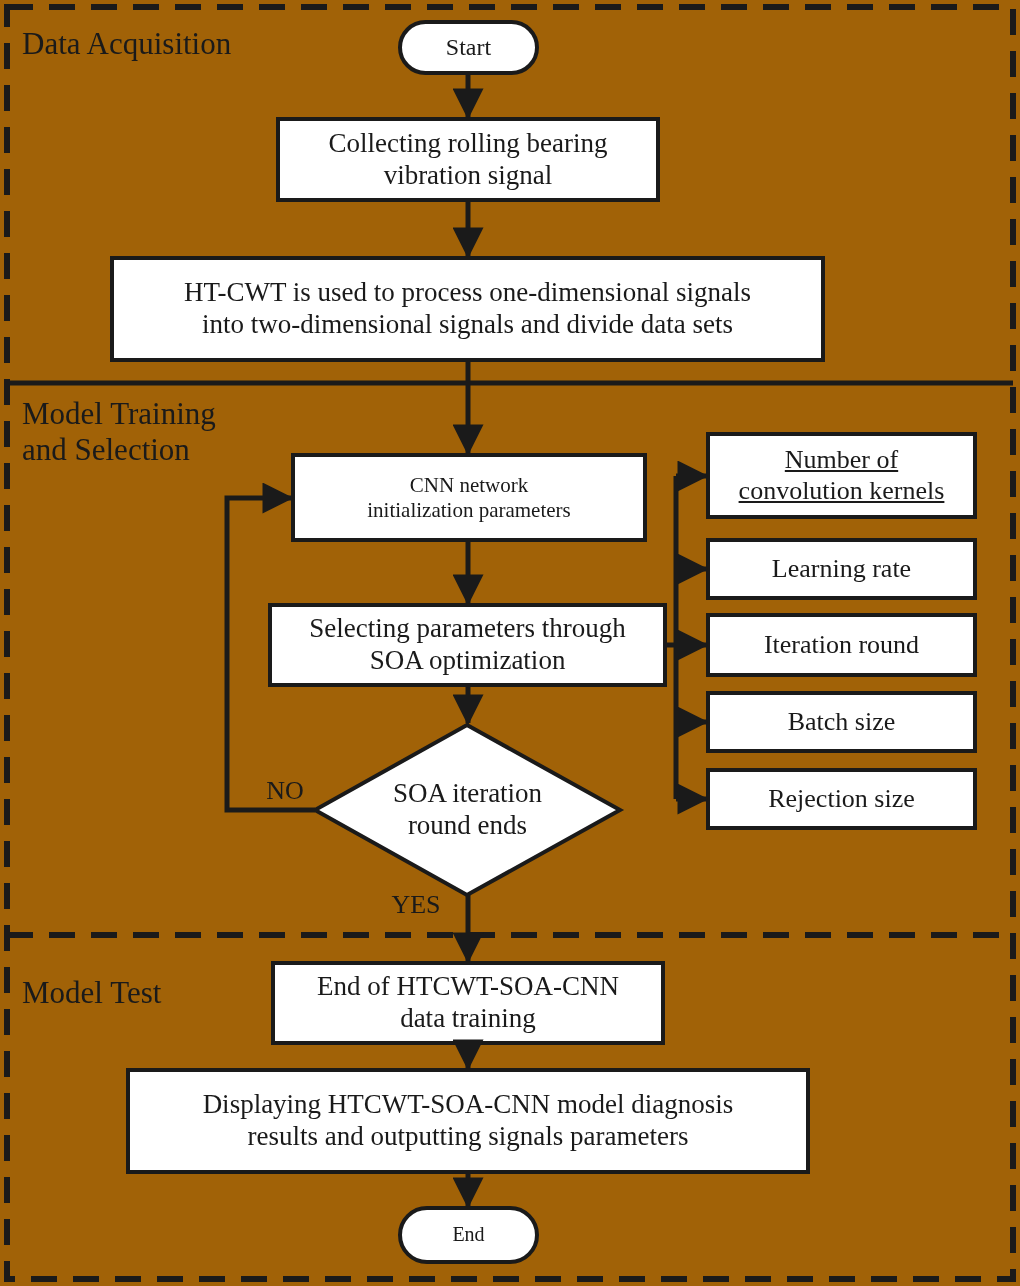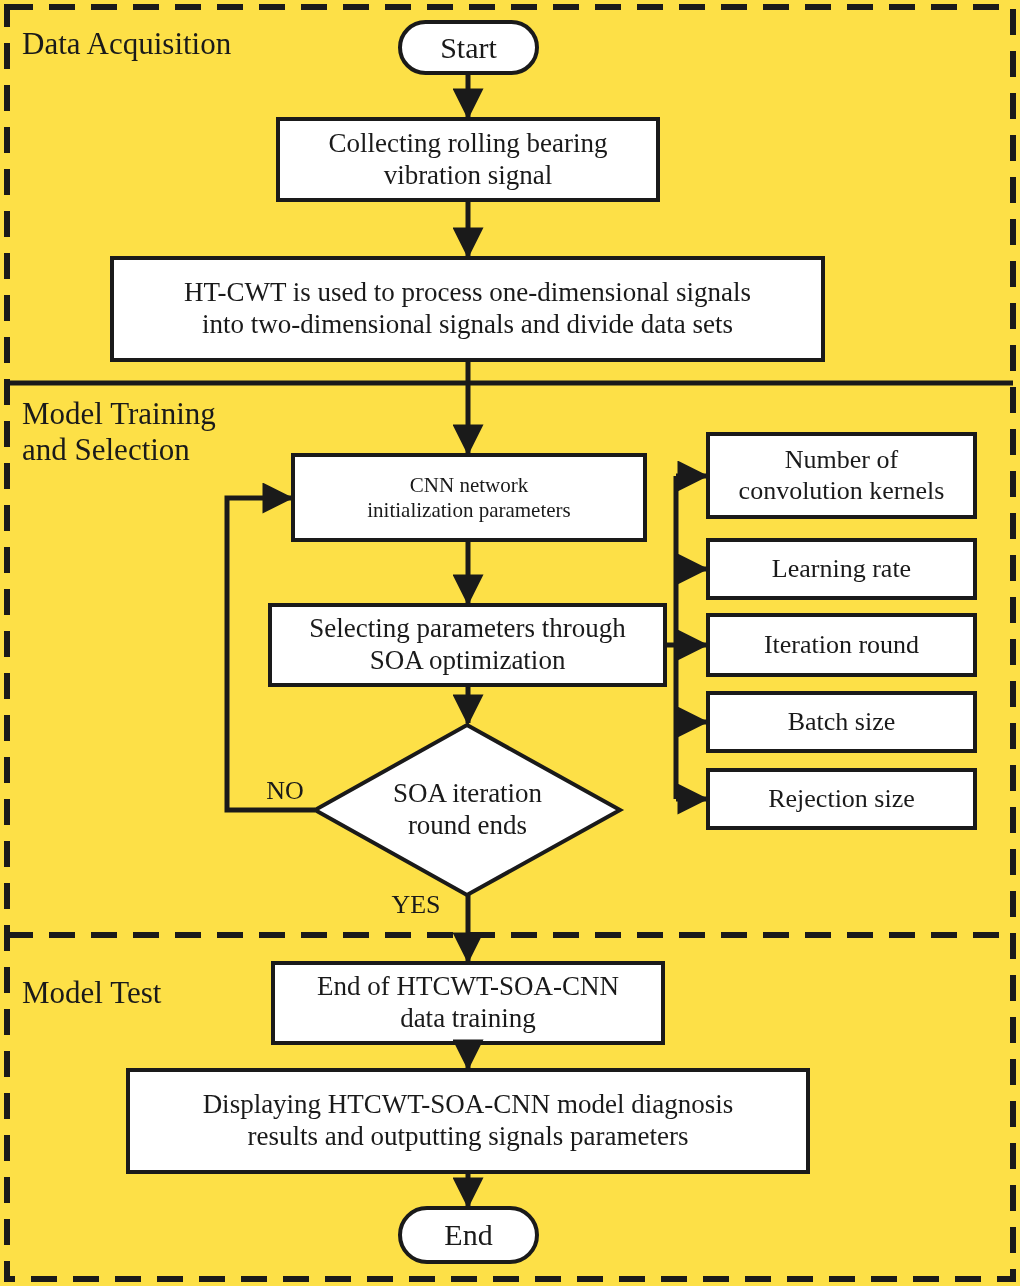--- a/index.html
+++ b/index.html
@@ -4,21 +4,21 @@
 <style>
   html, body {
     margin: 0;
     padding: 0;
     background: #ffffff;
   }
   #canvas {
     position: relative;
     width: 1020px;
     height: 1286px;
-    background: #fde047;
+    background: #a16207;
     font-family: "Liberation Serif", "DejaVu Serif", serif;
     color: #1a1a1a;
     overflow: hidden;
   }
   #flow-svg {
     position: absolute;
     left: 0;
     top: 0;
     width: 1020px;
     height: 1286px;
@@ -41,31 +41,31 @@
     color: #1a1a1a;
     white-space: pre-line;
     font-size: 31px;
   }
   .edge-label {
     position: absolute;
     font-size: 26px;
     color: #1a1a1a;
     text-align: center;
   }
-  .t-start   { left: 400px; top: 22px;  width: 137px; height: 51px;  font-size: 30px; }
-  .t-end     { left: 400px; top: 1208px;width: 137px; height: 54px;  font-size: 30px; }
+  .t-start   { left: 400px; top: 22px;  width: 137px; height: 51px;  font-size: 24px; }
+  .t-end     { left: 400px; top: 1208px;width: 137px; height: 54px;  font-size: 20px; }
   .b-collect { left: 278px; top: 119px; width: 380px; height: 81px;  font-size: 27px; }
   .b-htcwt   { left: 112px; top: 258px; width: 711px; height: 102px; font-size: 27px; }
   .b-cnn     { left: 293px; top: 455px; width: 352px; height: 85px;  font-size: 21px; }
   .b-soa     { left: 270px; top: 605px; width: 395px; height: 80px;  font-size: 27px; }
   .b-endtrain{ left: 273px; top: 963px; width: 390px; height: 80px;  font-size: 27px; }
   .b-display { left: 128px; top: 1070px;width: 680px; height: 102px; font-size: 27px; }
   .d-decide  { left: 330px; top: 745px; width: 275px; height: 130px; font-size: 27px; }
   .p-box     { left: 708px; width: 267px; font-size: 26px; }
-  .p0 { top: 434px; height: 83px; }
+  .p0 { top: 434px; height: 83px; text-decoration: underline; }
   .p1 { top: 540px; height: 58px; }
   .p2 { top: 615px; height: 60px; }
   .p3 { top: 693px; height: 58px; }
   .p4 { top: 770px; height: 58px; }
   .st-acq   { left: 22px; top: 26px;  width: 330px; }
   .st-train { left: 22px; top: 396px; width: 330px; }
   .st-test  { left: 22px; top: 975px; width: 330px; }
   .lbl-no  { left: 250px; top: 776px; width: 70px; }
   .lbl-yes { left: 378px; top: 890px; width: 76px; }
 </style>

